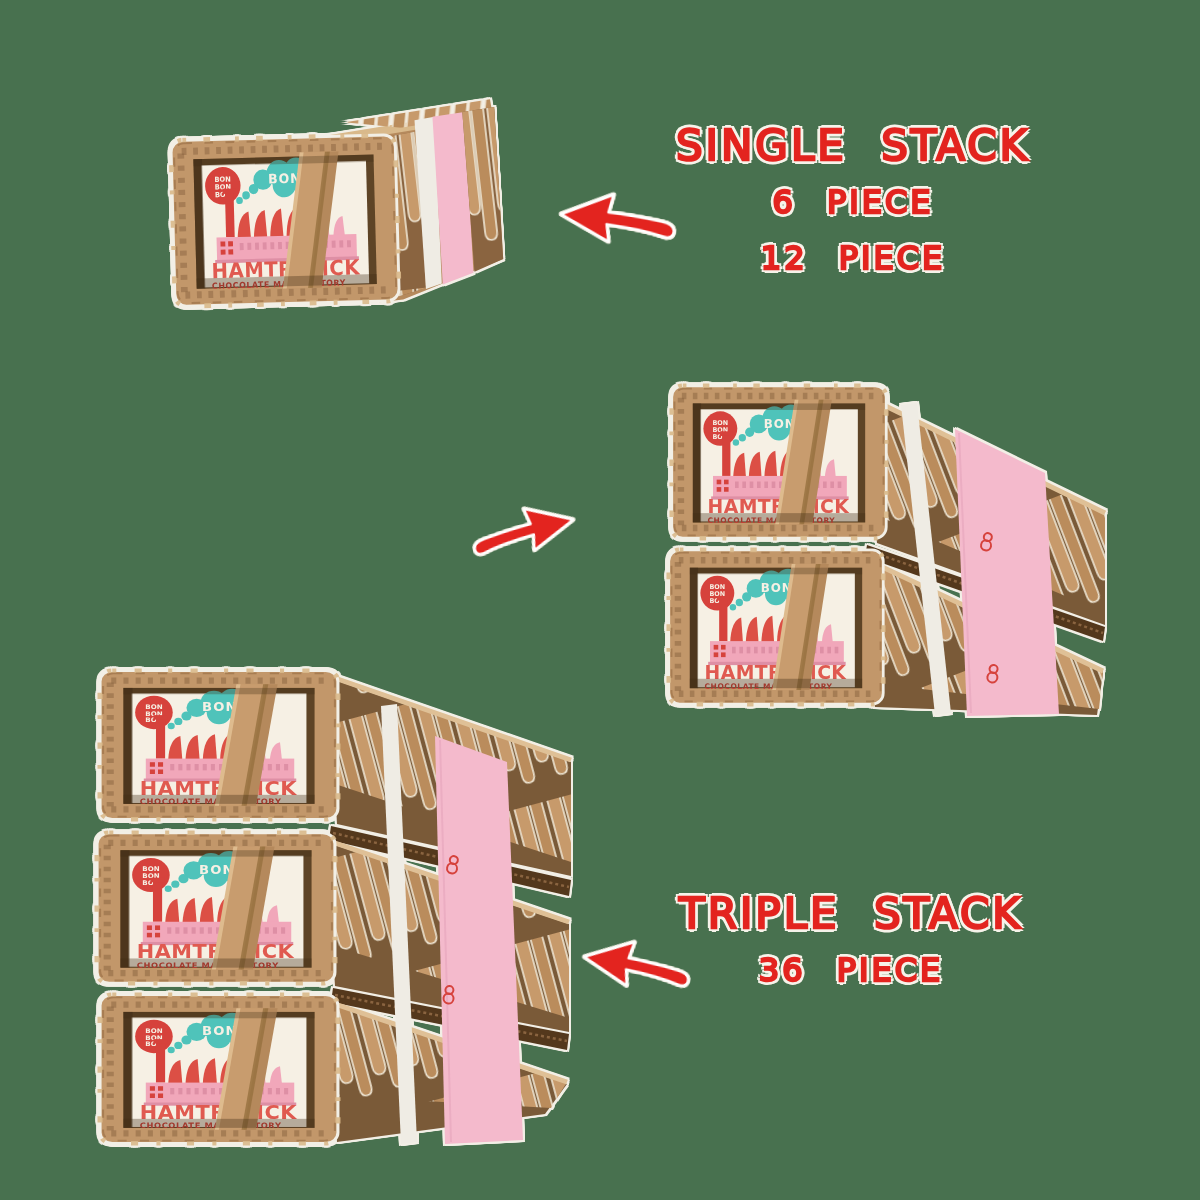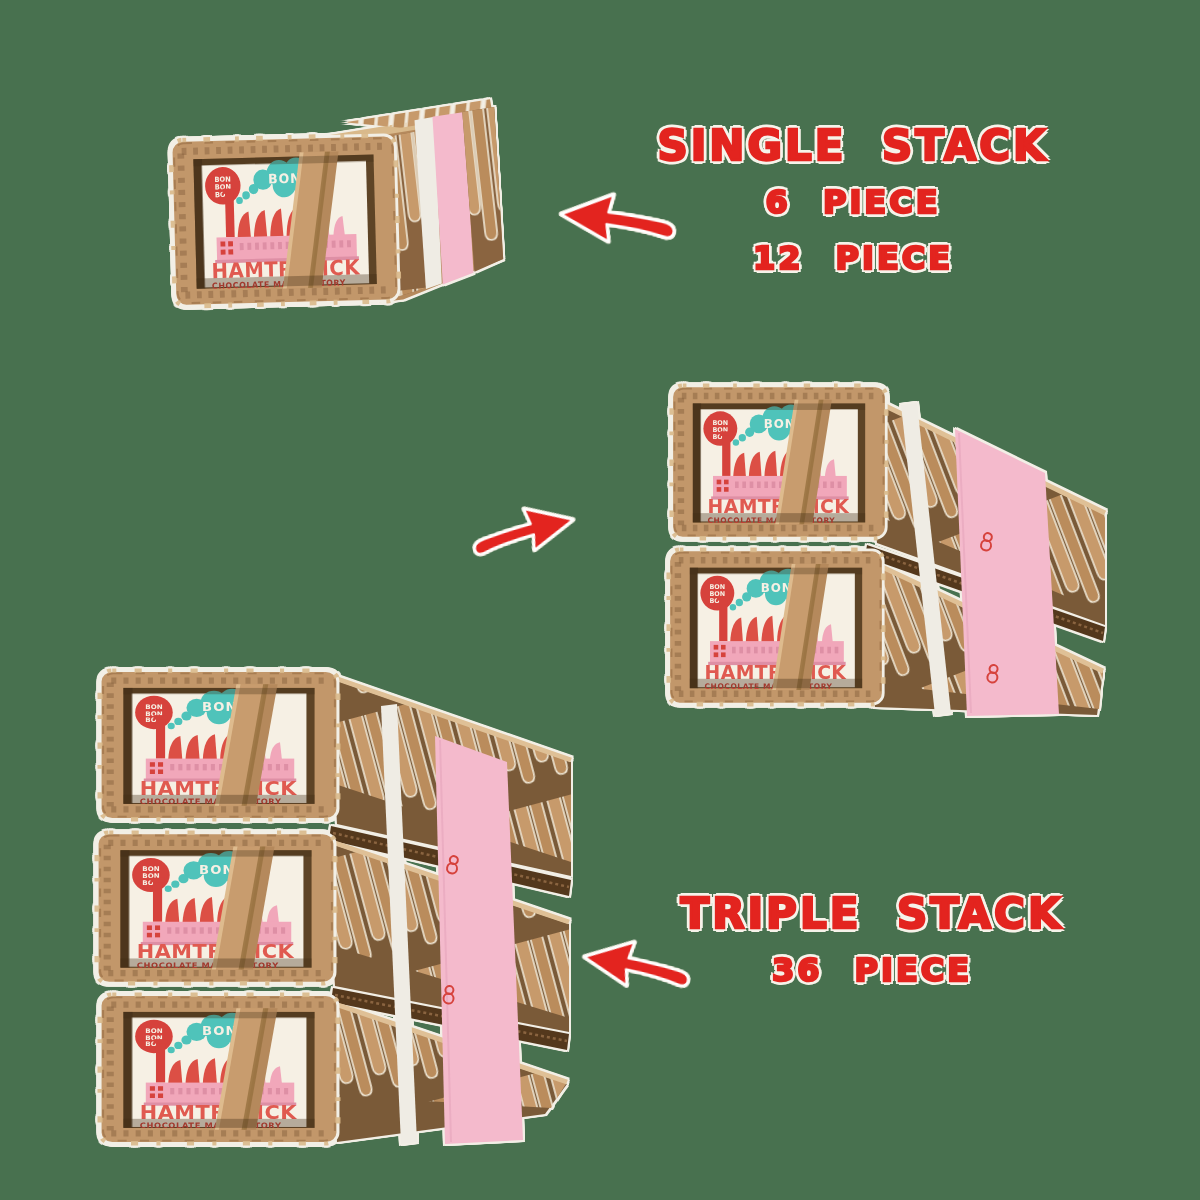--- a/index.html
+++ b/index.html
@@ -2,21 +2,21 @@
 <html><head>
 <meta charset="utf-8">
 <style>
   html,body{margin:0;padding:0;}
   .canvas{
     position:relative; width:1200px; height:1200px; overflow:hidden;
     background:#48714F;
     font-family:"DejaVu Sans", sans-serif;
   }
   
-  .note{ position:absolute; text-align:center; color:#E3241F; font-weight:700; }
+  .note{ position:absolute; text-align:center; color:#E3241F; font-weight:400; }
   .note .t{
     line-height:56px; font-size:32px; letter-spacing:3px; word-spacing:18px;
     -webkit-text-stroke:2.5px #E3241F;
     text-shadow:
       4px 0 0 #F6F3EA, -4px 0 0 #F6F3EA, 0 4px 0 #F6F3EA, 0 -4px 0 #F6F3EA,
       3px 3px 0 #F6F3EA, -3px 3px 0 #F6F3EA, 3px -3px 0 #F6F3EA, -3px -3px 0 #F6F3EA;
   }
   .note .title{ font-size:42px; }
   .stack-photo{
     position:absolute;
@@ -225,18 +225,18 @@
       <use href="#unit-front" x="14" y="336" width="244" height="154"></use>
     </g>
   </svg>
 
   <svg class="arrow" style="left:580px;top:934px;transform:rotate(8deg)" width="112" height="62" viewBox="0 0 120 62">
     <g transform="translate(120,0) scale(-1,1)">
       <use href="#arrow-path" fill="#E3241F" stroke="#FFFFFF" stroke-width="2.5" stroke-linejoin="round"></use>
     </g>
   </svg>
 
-  <div class="note" style="left:642px;top:886px;width:460px">
+  <div class="note" style="left:621px;top:886px;width:460px">
     <div class="t title">TRIPLE STACK</div>
     <div class="t">36 PIECE</div>
   </div>
 
 </div>
 
 </body></html>

